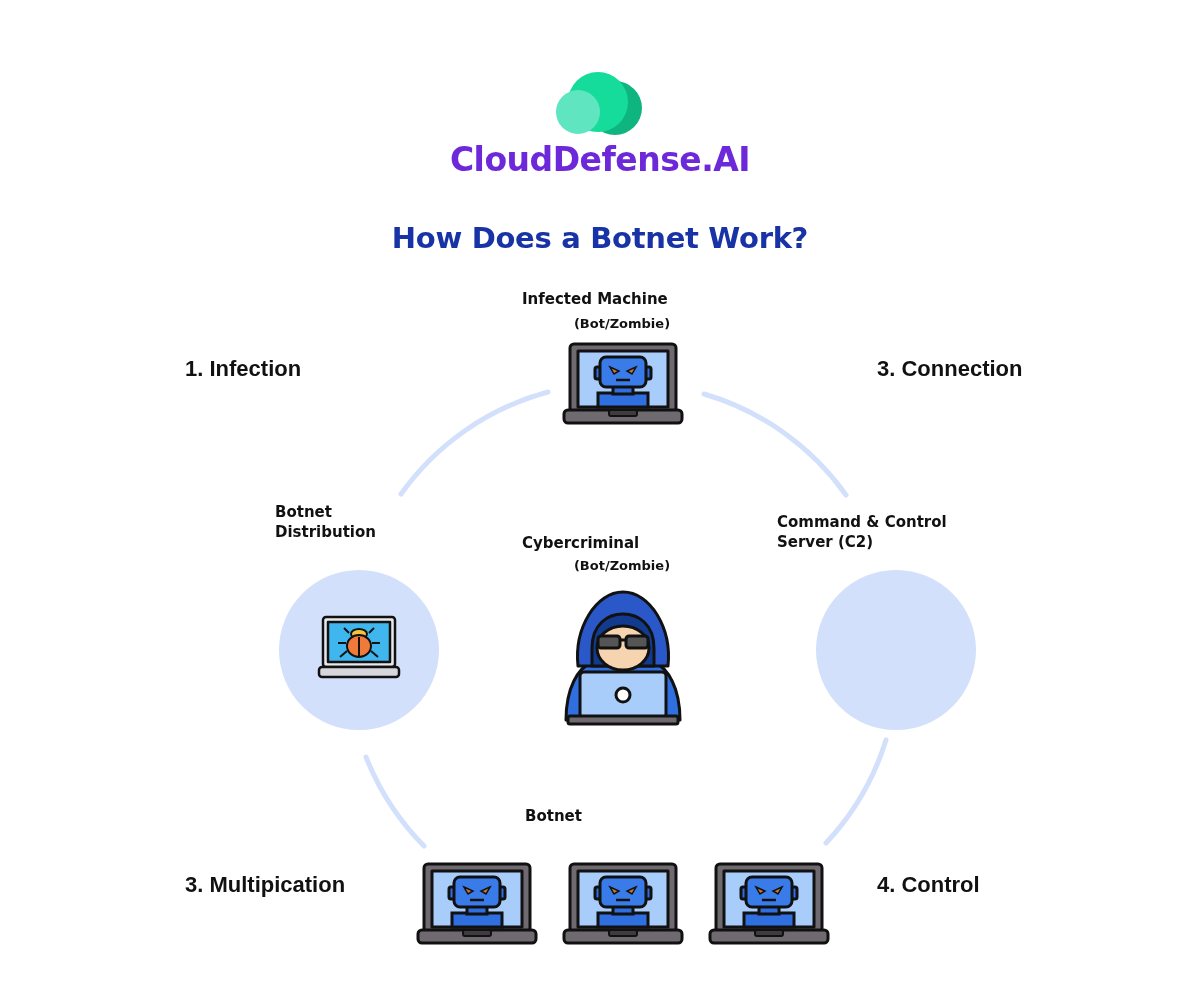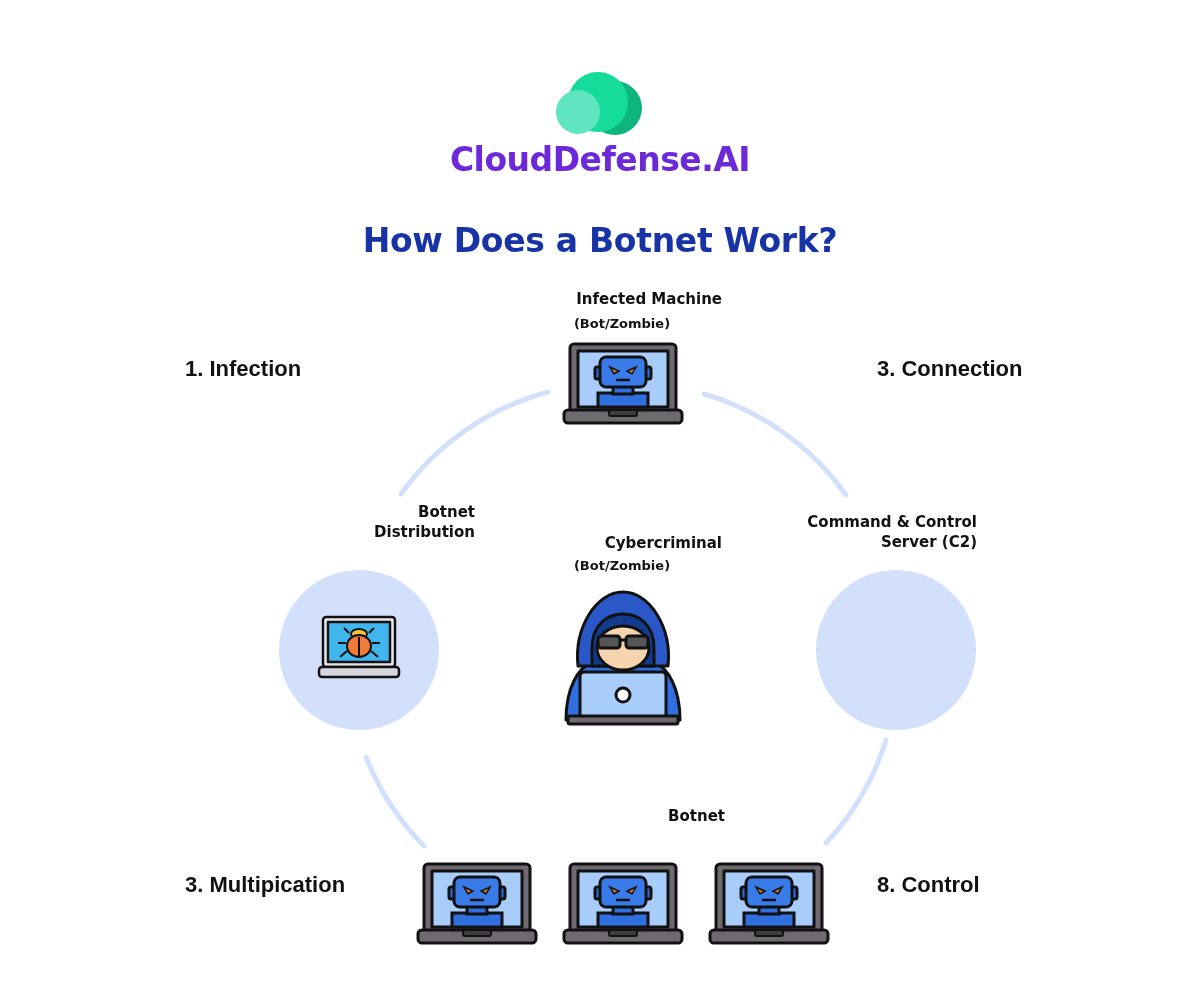--- a/index.html
+++ b/index.html
@@ -1,21 +1,21 @@
 <!DOCTYPE html>
 <html><head>
 <meta charset="utf-8">
 <style>
   html, body { margin:0; padding:0; background:#ffffff; }
   body { width:1200px; height:986px; position:relative; overflow:hidden; font-family:"Liberation Sans", sans-serif; color:#111; }
   .abs { position:absolute; }
   .logo-text { left:0; width:1200px; top:140px; text-align:center; font-family:"DejaVu Sans", sans-serif; font-weight:bold; font-size:33px; color:#6d28d9; letter-spacing:-0.5px; }
-  .title { left:0; width:1200px; top:221px; text-align:center; font-family:"DejaVu Sans", sans-serif; font-weight:bold; font-size:33px; color:#1733a6; letter-spacing:-0.3px; }
+  .title { left:0; width:1200px; top:221px; text-align:center; font-family:"DejaVu Sans", sans-serif; font-weight:bold; font-size:29px; color:#1733a6; letter-spacing:-0.3px; }
   .step { font-family:Liberation Sans, sans-serif; font-weight:bold; font-size:22px; color:#111; white-space:nowrap; }
-  .lbl { font-family:"DejaVu Sans", sans-serif; font-weight:bold; font-size:15px; color:#111; text-align:right; line-height:20px; white-space:nowrap; }
+  .lbl { font-family:"DejaVu Sans", sans-serif; font-weight:bold; font-size:15px; color:#111; text-align:left; line-height:20px; white-space:nowrap; }
   .sub { font-family:"DejaVu Sans", sans-serif; font-weight:bold; font-size:13px; color:#111; text-align:center; white-space:nowrap; }
   .bubble { border-radius:50%; background:#d2e0fb; }
   svg { overflow:visible; }
 </style>
 </head>
 <body>
 
 <svg class="abs" style="left:550px;top:70px;" width="100" height="70" viewBox="0 0 100 70">
   <circle cx="65" cy="38" r="27" fill="#0fb57e"></circle>
   <circle cx="48" cy="32" r="30" fill="#15dc9b"></circle>
@@ -28,21 +28,21 @@
 <svg class="abs" style="left:0;top:0;" width="1200" height="986">
   <path d="M 548 392 A 265 265 0 0 0 401 494" fill="none" stroke="#d2e0fb" stroke-width="5" stroke-linecap="round"></path>
   <path d="M 704 394 A 265 265 0 0 1 846 495" fill="none" stroke="#d2e0fb" stroke-width="5" stroke-linecap="round"></path>
   <path d="M 366 757 A 265 265 0 0 0 424 846" fill="none" stroke="#d2e0fb" stroke-width="5" stroke-linecap="round"></path>
   <path d="M 886 740 A 265 265 0 0 1 826 843" fill="none" stroke="#d2e0fb" stroke-width="5" stroke-linecap="round"></path>
 </svg>
 
 <div class="abs step" style="left:185px;top:356px;">1. Infection</div>
 <div class="abs step" style="left:877px;top:356px;">3. Connection</div>
 <div class="abs step" style="left:185px;top:872px;">3. Multipication</div>
-<div class="abs step" style="left:877px;top:872px;">8. Control</div>
+<div class="abs step" style="left:877px;top:872px;">4. Control</div>
 
 <div class="abs lbl" style="left:522px;width:200px;top:289px;">Infected Machine</div>
 <div class="abs sub" style="left:522px;width:200px;top:316px;">(Bot/Zombie)</div>
 
 <svg class="abs robot-laptop" style="left:562px;top:342px;" width="122" height="84" viewBox="0 0 122 84">
   <g stroke="#111" stroke-width="3" stroke-linejoin="round">
     <rect x="8" y="2" width="106" height="68" rx="4" fill="#6e6a70"></rect>
     <rect x="16" y="9" width="90" height="56" fill="#a9cdfb"></rect>
     <rect x="2" y="68" width="118" height="13" rx="4" fill="#6e6a70"></rect>
   </g>

